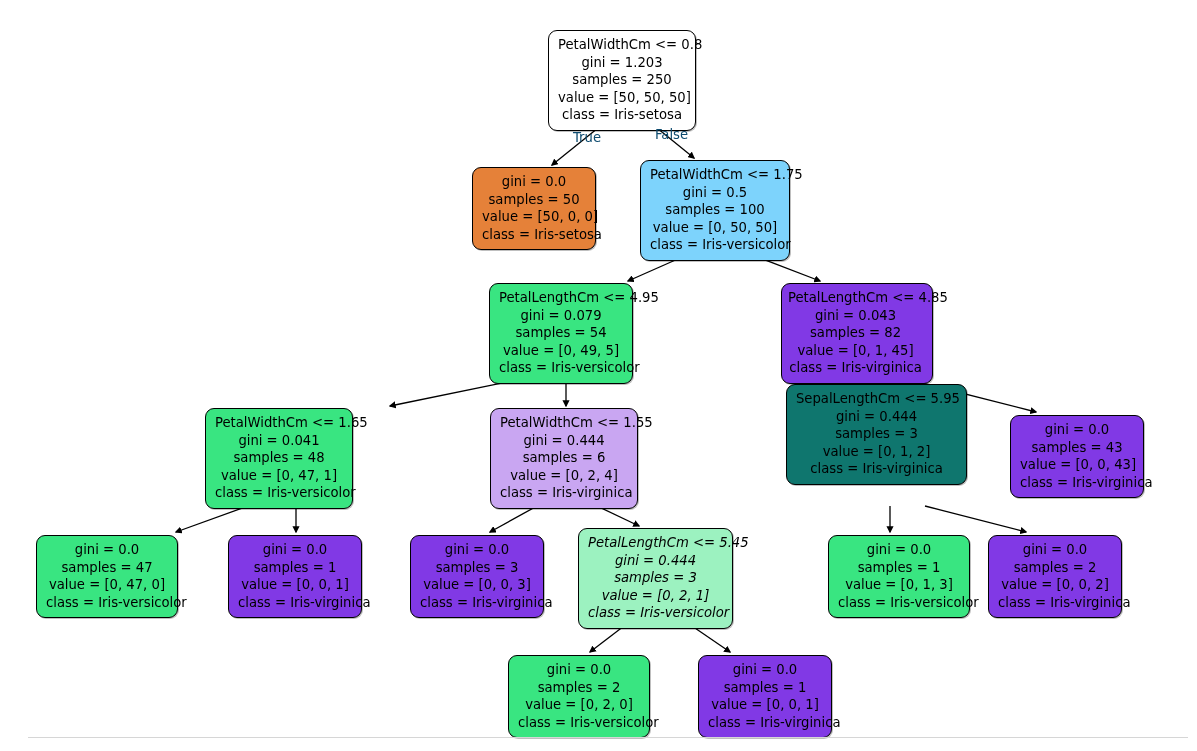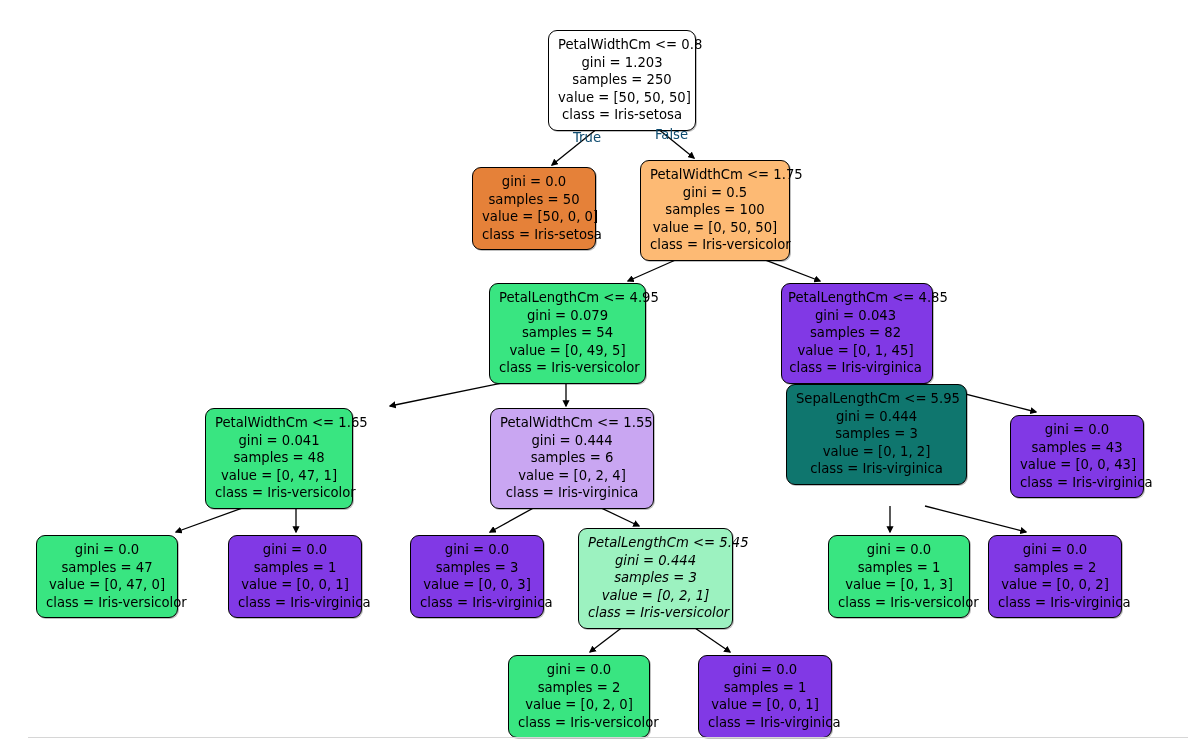--- a/index.html
+++ b/index.html
@@ -97,49 +97,49 @@
         <span class="line">samples = 250</span>
         <span class="line">value = [50, 50, 50]</span>
         <span class="line">class = Iris-setosa</span>
       </div>
       <div class="node" style="left: 472px; top: 167px; width: 124px; min-height: 79px; background: rgb(229, 129, 57);">
         <span class="line">gini = 0.0</span>
         <span class="line">samples = 50</span>
         <span class="line">value = [50, 0, 0]</span>
         <span class="line">class = Iris-setosa</span>
       </div>
-      <div class="node" style="left: 640px; top: 160px; width: 150px; min-height: 97px; background: #fdba74;">
+      <div class="node" style="left: 640px; top: 160px; width: 150px; min-height: 97px; background: #7dd3fc;">
         <span class="line">PetalWidthCm &lt;= 1.75</span>
         <span class="line">gini = 0.5</span>
         <span class="line">samples = 100</span>
         <span class="line">value = [0, 50, 50]</span>
         <span class="line">class = Iris-versicolor</span>
       </div>
-      <div class="node" style="left: 489px; top: 283px; width: 157px; min-height: 97px; background: rgb(57, 229, 129);">
+      <div class="node" style="left: 489px; top: 283px; width: 144px; min-height: 97px; background: rgb(57, 229, 129);">
         <span class="line">PetalLengthCm &lt;= 4.95</span>
         <span class="line">gini = 0.079</span>
         <span class="line">samples = 54</span>
         <span class="line">value = [0, 49, 5]</span>
         <span class="line">class = Iris-versicolor</span>
       </div>
       <div class="node" style="left: 781px; top: 283px; width: 152px; min-height: 97px; background: rgb(129, 57, 229); padding-left: 6px;">
         <span class="line">PetalLengthCm &lt;= 4.85</span>
         <span class="line">gini = 0.043</span>
         <span class="line">samples = 82</span>
         <span class="line">value = [0, 1, 45]</span>
         <span class="line">class = Iris-virginica</span>
       </div>
       <div class="node" style="left: 205px; top: 408px; width: 148px; min-height: 97px; background: rgb(57, 229, 129); text-align: center;">
         <span class="line">PetalWidthCm &lt;= 1.65</span>
         <span class="line">gini = 0.041</span>
         <span class="line">samples = 48</span>
         <span class="line">value = [0, 47, 1]</span>
         <span class="line">class = Iris-versicolor</span>
       </div>
-      <div class="node" style="left: 490px; top: 408px; width: 164px; min-height: 97px; background: rgb(201, 166, 242); text-align: center;">
+      <div class="node" style="left: 490px; top: 408px; width: 148px; min-height: 97px; background: rgb(201, 166, 242); text-align: center;">
         <span class="line">PetalWidthCm &lt;= 1.55</span>
         <span class="line">gini = 0.444</span>
         <span class="line">samples = 6</span>
         <span class="line">value = [0, 2, 4]</span>
         <span class="line">class = Iris-virginica</span>
       </div>
       <div class="node" style="left: 786px; top: 384px; width: 181px; min-height: 97px; background: #0f766e;">
         <span class="line">SepalLengthCm &lt;= 5.95</span>
         <span class="line">gini = 0.444</span>
         <span class="line">samples = 3</span>

